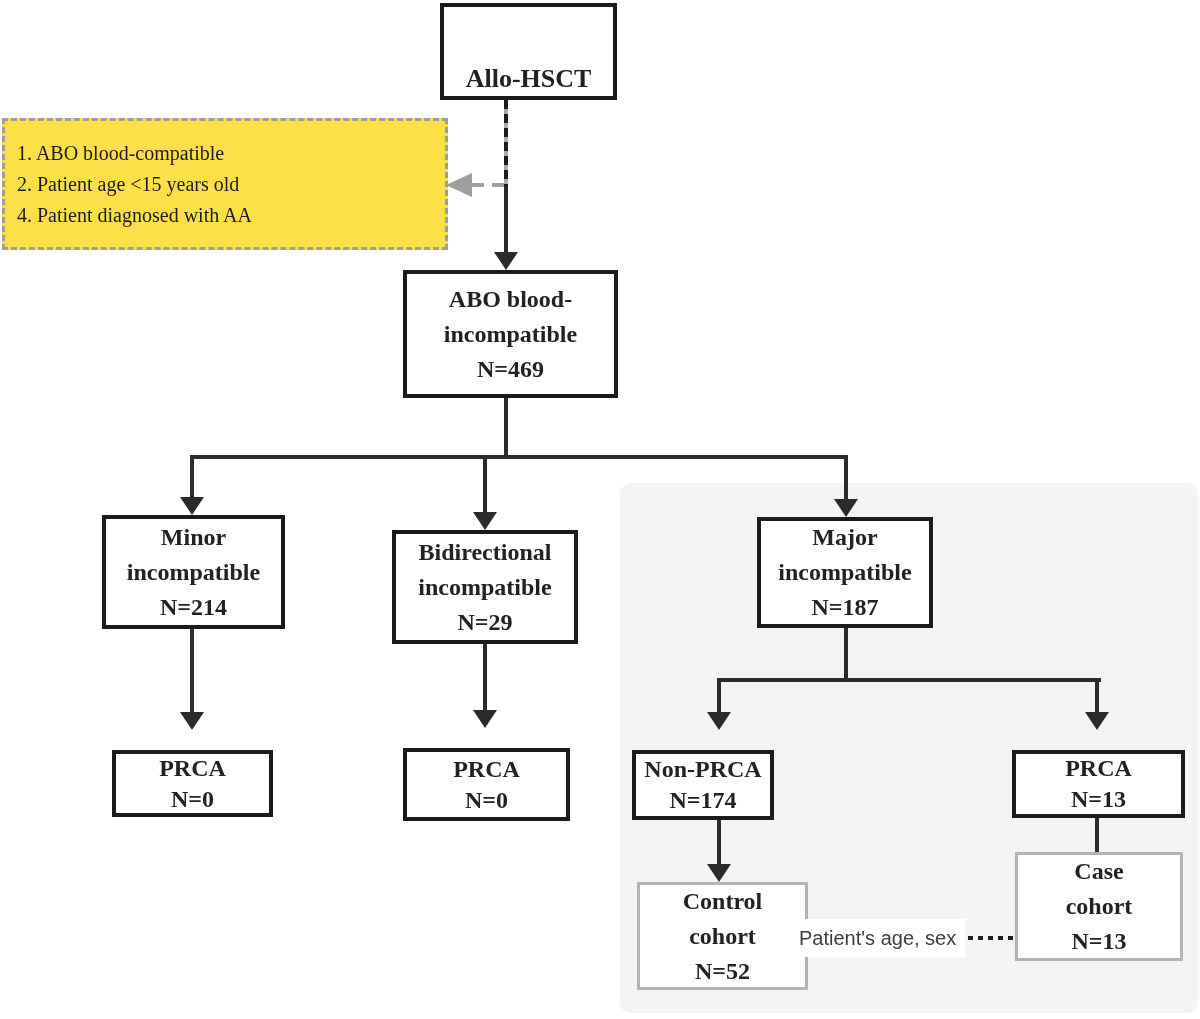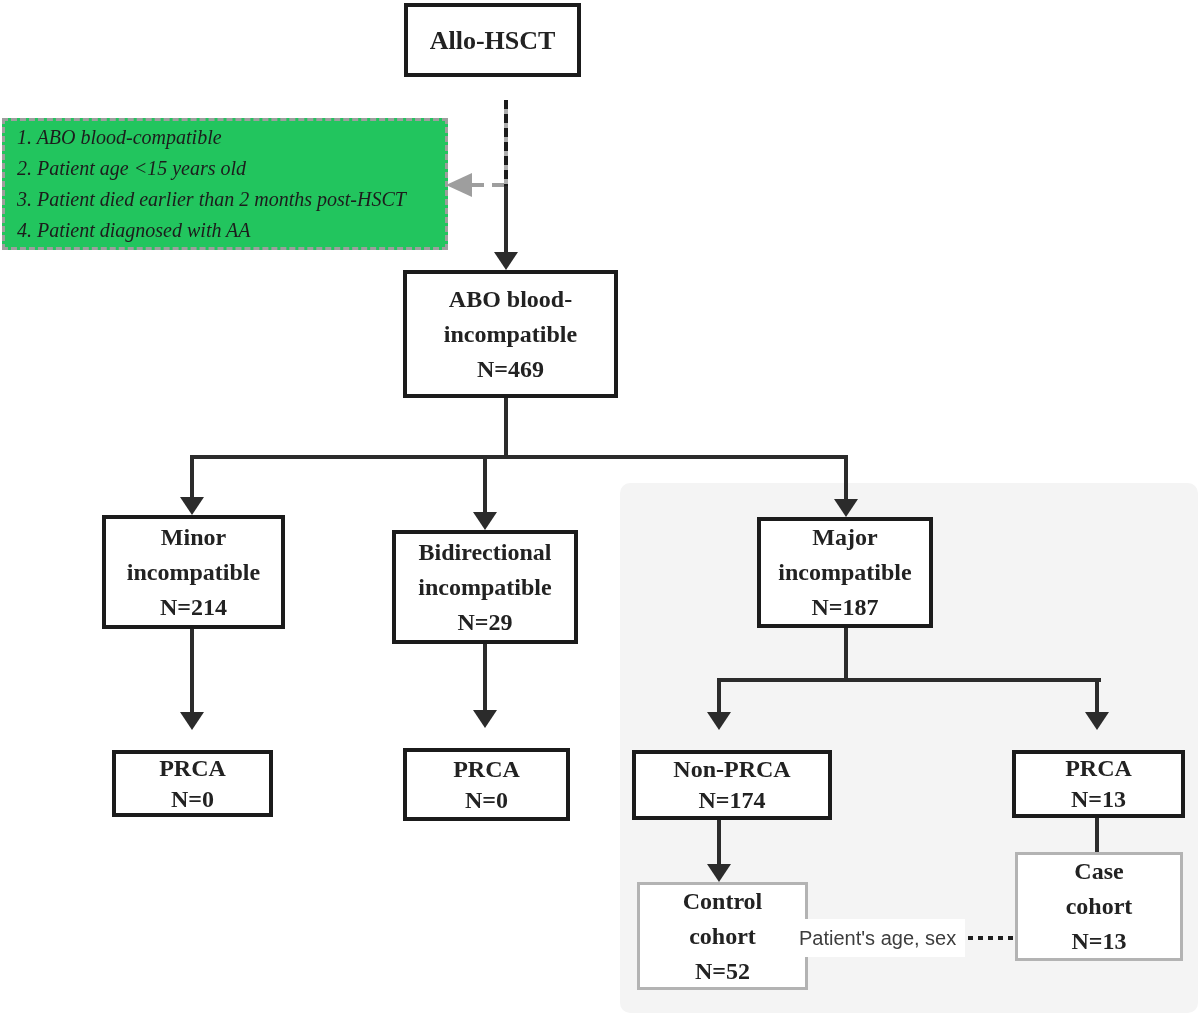--- a/index.html
+++ b/index.html
@@ -10,24 +10,24 @@
   .stage{position:relative;width:1200px;height:1019px;background:#fff;overflow:hidden;
          font-family:"Liberation Serif", serif;}
   .panel{position:absolute;left:620px;top:483px;width:578px;height:530px;
          background:var(--panel-bg);border-radius:10px;}
   .node{position:absolute;box-sizing:border-box;background:#fff;border:4px solid var(--ink);
         display:flex;flex-direction:column;align-items:center;justify-content:center;
         text-align:center;font-weight:bold;color:#222;font-size:24px;line-height:35px;}
   .node.small{line-height:31px;font-size:24px;margin-top:20px;}
   .node.cohort{border:3px solid var(--cohort-border);}
   .title{font-size:26px;}
-  .exclusion{position:absolute;box-sizing:border-box;background:#22c55e;
+  .exclusion{position:absolute;box-sizing:border-box;background:#fde047;
              border:3px dashed var(--gray);color:#1c1c1c;font-size:20px;line-height:31px;
              display:flex;flex-direction:column;justify-content:center;
-             padding:6px 12px;text-align:left;font-weight:normal;font-style:italic;}
+             padding:6px 12px;text-align:left;font-weight:normal;}
   .vline{position:absolute;width:4px;background:var(--line);}
   .hline{position:absolute;height:4px;background:var(--line);}
   .vdash{position:absolute;width:4px;
          background:repeating-linear-gradient(to bottom,var(--ink) 0 9px,#adadad 9px 14px);}
   .hdash-gray{position:absolute;height:4px;
          background:repeating-linear-gradient(to right,var(--gray) 0 12px,transparent 12px 20px);}
   .arrow-down{position:absolute;width:0;height:0;
          border-left:12px solid transparent;border-right:12px solid transparent;
          border-top:18px solid var(--line);}
   .arrow-left-gray{position:absolute;width:0;height:0;
@@ -84,28 +84,27 @@
 
   <div class="vline" style="left:717px;top:800px;height:66px;"></div>
   <div class="arrow-down" style="left:707px;top:864px;"></div>
 
   <div class="vline" style="left:1095px;top:798px;height:68px;"></div>
   <div class="arrow-down" style="left:1085px;top:864px;"></div>
 
   <div class="dotline" style="left:808px;top:936px;width:207px;"></div>
   <div class="match-label" style="left:790px;top:919px;">Patient's age, sex</div>
 
-  <div class="node title" style="left:404px;top:3px;width:177px;height:74px;">
+  <div class="node title" style="left:440px;top:3px;width:177px;height:97px;justify-content:flex-end;">
     <span>Allo-HSCT</span>
   </div>
 
   <div class="exclusion" style="left:2px;top:118px;width:446px;height:132px;">
     <div>1. ABO blood-compatible</div>
     <div>2. Patient age &lt;15 years old</div>
-    <div>3. Patient died earlier than 2 months post-HSCT</div>
     <div>4. Patient diagnosed with AA</div>
   </div>
 
   <div class="node" style="left:403px;top:270px;width:215px;height:128px;">
     <span>ABO blood-</span>
     <span>incompatible</span>
     <span>N=469</span>
   </div>
 
   <div class="node" style="left:102px;top:515px;width:183px;height:114px;">
@@ -129,21 +128,21 @@
   <div class="node small" style="left:112px;top:730px;width:161px;height:67px;">
     <span>PRCA</span>
     <span>N=0</span>
   </div>
 
   <div class="node small" style="left:403px;top:728px;width:167px;height:73px;">
     <span>PRCA</span>
     <span>N=0</span>
   </div>
 
-  <div class="node small" style="left:632px;top:730px;width:200px;height:70px;">
+  <div class="node small" style="left:632px;top:730px;width:142px;height:70px;">
     <span>Non-PRCA</span>
     <span>N=174</span>
   </div>
 
   <div class="node small" style="left:1012px;top:730px;width:173px;height:68px;">
     <span>PRCA</span>
     <span>N=13</span>
   </div>
 
   <div class="node cohort" style="left:637px;top:882px;width:171px;height:108px;">

